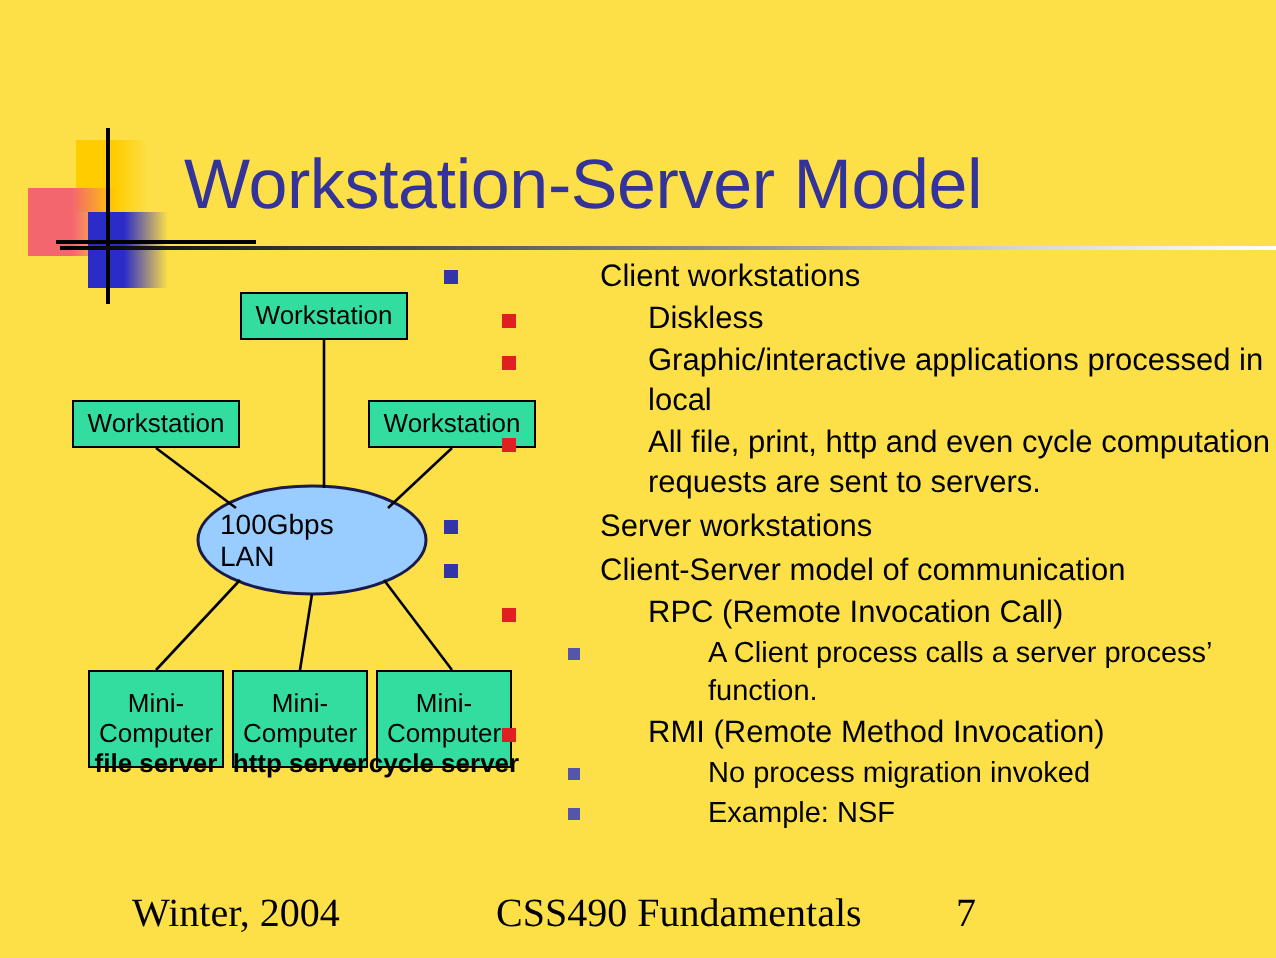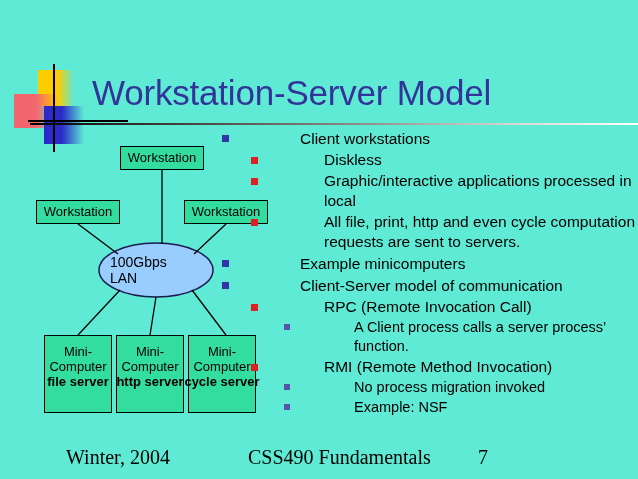--- a/index.html
+++ b/index.html
@@ -7,21 +7,21 @@
     padding: 0;
     background: #ffffff;
   }
   body {
     font-family: "Liberation Sans", sans-serif;
   }
   #slide {
     position: relative;
     width: 638px;
     height: 479px;
-    background: #5eead4;
+    background: #fde047;
     overflow: hidden;
   }
 
   
   #logo {
     position: absolute;
     left: 8px;
     top: 64px;
     width: 120px;
     height: 90px;
@@ -100,21 +100,21 @@
     text-align: center;
     font-size: 13px;
     line-height: 15px;
   }
   .node.ws {
     height: 24px;
     line-height: 22px;
     white-space: nowrap;
   }
   .node.mini {
-    height: 78px;
+    height: 49px;
     padding-top: 8px;
   }
   .mini .mini-bold {
     display: block;
     font-weight: bold;
     font-size: 13px;
     line-height: 16px;
     white-space: nowrap;
     margin-left: -6px;
     margin-right: -6px;
@@ -276,21 +276,21 @@
     <div class="bl lv2">
       <span class="mk"></span>
       <span class="tx">Graphic/interactive applications processed in local</span>
     </div>
     <div class="bl lv2">
       <span class="mk"></span>
       <span class="tx">All file, print, http and even cycle computation requests are sent to servers.</span>
     </div>
     <div class="bl lv1">
       <span class="mk"></span>
-      <span class="tx">Example minicomputers</span>
+      <span class="tx">Server workstations</span>
     </div>
     <div class="bl lv1">
       <span class="mk"></span>
       <span class="tx">Client-Server model of communication</span>
     </div>
     <div class="bl lv2">
       <span class="mk"></span>
       <span class="tx">RPC (Remote Invocation Call)</span>
     </div>
     <div class="bl lv3">

